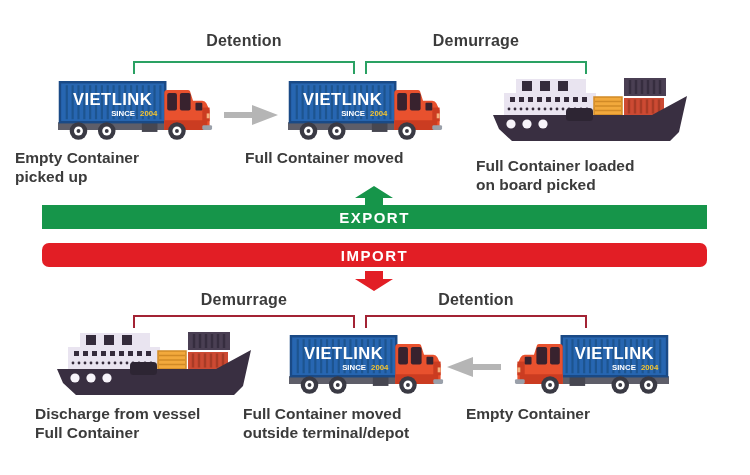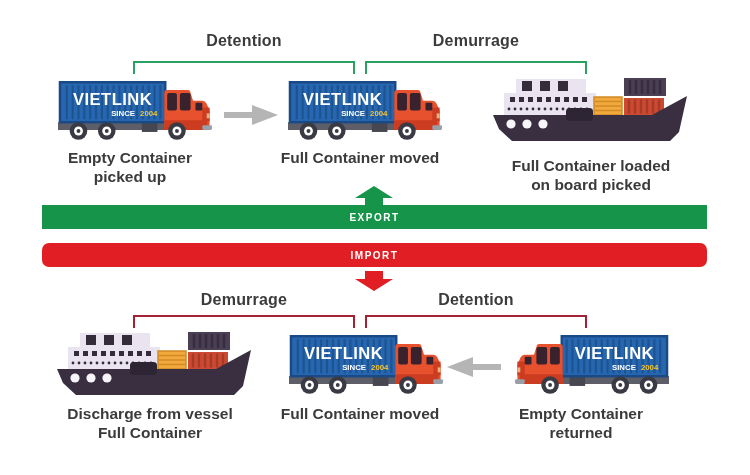--- a/index.html
+++ b/index.html
@@ -5,23 +5,23 @@
   html,body{margin:0;padding:0;background:#ffffff;}
   .canvas{
     position:relative;width:750px;height:475px;background:#ffffff;
     font-family:"Liberation Sans",sans-serif;overflow:hidden;
   }
   .abs{position:absolute;}
   .bracket{position:absolute;height:13px;border:2.5px solid #2aa163;border-bottom:none;box-sizing:border-box;}
   .bracket.green{border-color:#2aa163;}
   .bracket.maroon{border-color:#a32334;}
   .blabel{position:absolute;text-align:center;font-weight:bold;font-size:16px;color:#3b3b3b;letter-spacing:.2px;}
-  .caption{position:absolute;text-align:center;font-weight:bold;font-size:15.5px;line-height:19px;color:#3b3b3b;}
+  .caption{position:absolute;font-weight:bold;font-size:15.5px;line-height:19px;color:#3b3b3b;}
   .band{position:absolute;left:42px;width:665px;height:24px;display:flex;align-items:center;justify-content:center;
-        color:#ffffff;font-weight:bold;font-size:10px;letter-spacing:1.5px;}
+        color:#ffffff;font-weight:bold;font-size:15px;letter-spacing:1.5px;}
   .band.export{background:#16954a;}
   .band.import{background:#e21e25;border-radius:7px;}
   svg{display:block;}
   .vl-name{font:bold 17px "Liberation Sans",sans-serif;fill:#ffffff;letter-spacing:.5px;}
   .vl-since{font:bold 8px "Liberation Sans",sans-serif;fill:#ffffff;}
   .vl-year{font:bold 8px "Liberation Sans",sans-serif;fill:#f5c531;}
 </style>
 </head>
 <body>
 
@@ -283,19 +283,19 @@
     <text class="vl-since" x="126" y="37" text-anchor="end">SINCE</text>
     <text class="vl-year" x="149" y="37" text-anchor="end">2004</text>
   </svg>
 
   <div class="caption" style="left:35px;top:404px;width:230px;">
     <div>Discharge from vessel</div>
     <div>Full Container</div>
   </div>
   <div class="caption" style="left:243px;top:404px;width:234px;">
     <div>Full Container moved</div>
+    <div>outside terminal/depot</div>
   </div>
   <div class="caption" style="left:466px;top:404px;width:230px;">
     <div>Empty Container</div>
-    <div>returned</div>
   </div>
 
 </div>
 
 </body></html>

